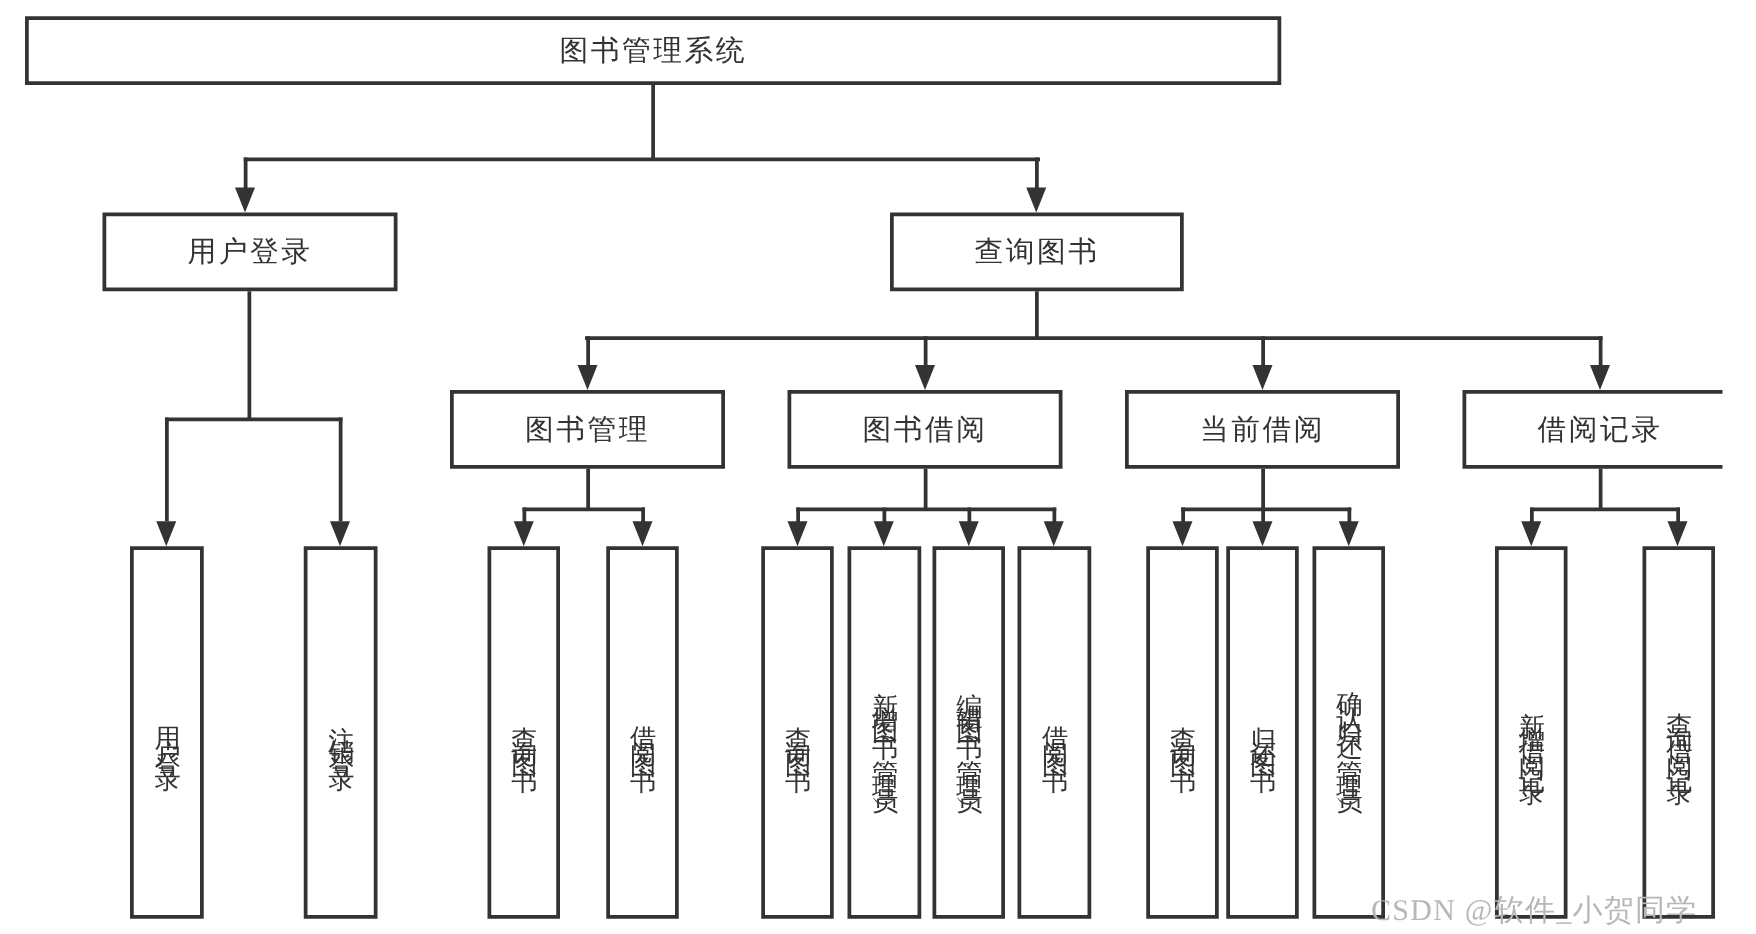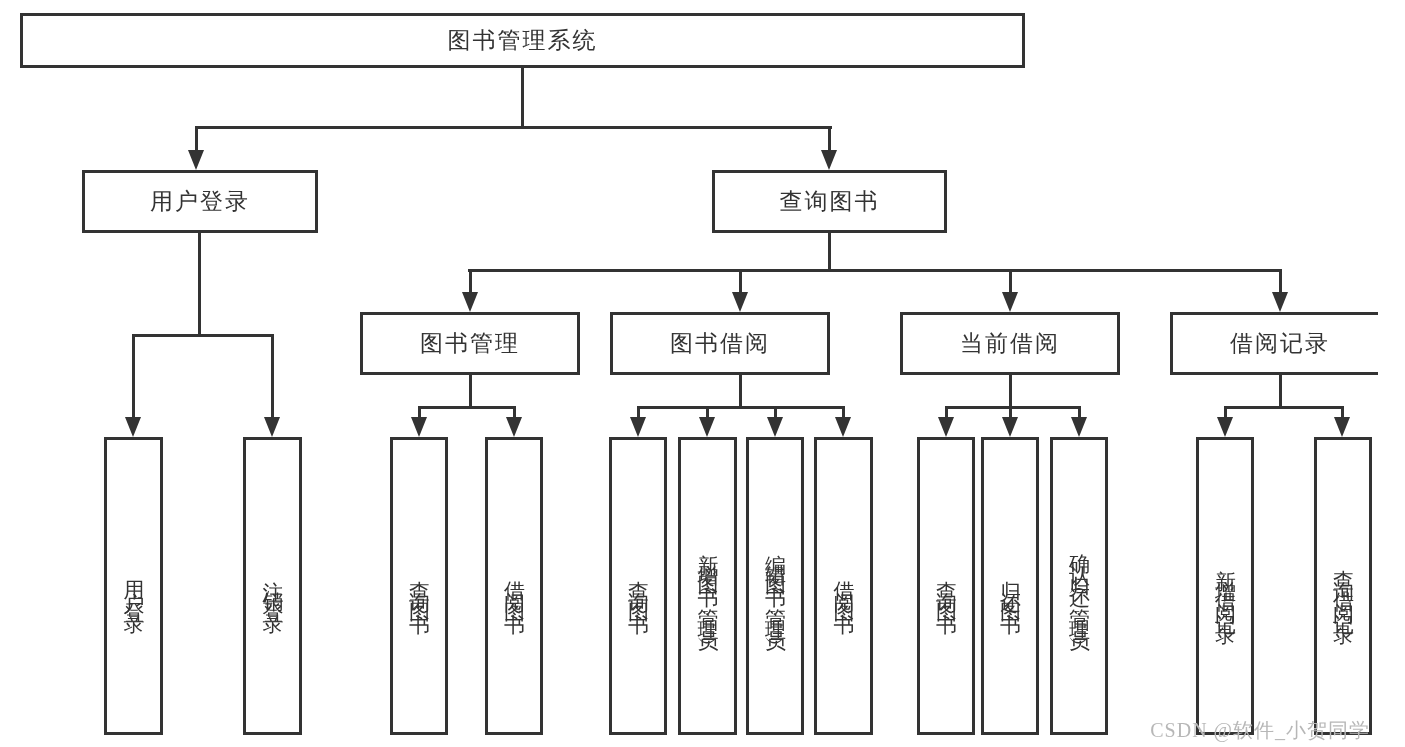--- a/index.html
+++ b/index.html
@@ -21,21 +21,21 @@
     font-size:21px; letter-spacing:11px;
     writing-mode:vertical-rl; text-orientation:mixed; line-height:1;
   }
   .ln{ position:absolute; background:var(--line); }
   .ah{
     position:absolute; width:0; height:0;
     border-left:8px solid transparent; border-right:8px solid transparent;
     border-top:20px solid var(--line);
   }
   .watermark{
-    position:absolute; right:8px; bottom:3px; font-size:20px;
+    position:absolute; right:20px; bottom:3px; font-size:24px;
     color:var(--wm); letter-spacing:1px; z-index:5; white-space:nowrap;
   }
 </style>
 </head>
 <body>
 
 <div class="stage">
 
   <div class="node h" style="left:20px;top:13px;width:1005px;height:55px;">图书管理系统</div>
 
@@ -64,21 +64,21 @@
   <div class="ln" style="left:469px;top:269px;width:3px;height:25px;"></div>
   <div class="ah" style="left:462px;top:292px;"></div>
   <div class="ln" style="left:739px;top:269px;width:3px;height:25px;"></div>
   <div class="ah" style="left:732px;top:292px;"></div>
   <div class="ln" style="left:1009px;top:269px;width:3px;height:25px;"></div>
   <div class="ah" style="left:1002px;top:292px;"></div>
   <div class="ln" style="left:1279px;top:269px;width:3px;height:25px;"></div>
   <div class="ah" style="left:1272px;top:292px;"></div>
 
   <div class="node h" style="left:360px;top:312px;width:220px;height:63px;">图书管理</div>
-  <div class="node h" style="left:610px;top:312px;width:220px;height:63px;">图书借阅</div>
+  <div class="node h" style="left:630px;top:312px;width:220px;height:63px;">图书借阅</div>
   <div class="node h" style="left:900px;top:312px;width:220px;height:63px;text-align:center;">当前借阅</div>
   <div class="node h" style="left:1170px;top:312px;width:220px;height:63px;">借阅记录</div>
 
   <div class="ln" style="left:469px;top:375px;width:3px;height:33px;"></div>
   <div class="ln" style="left:418px;top:406px;width:98px;height:3px;"></div>
   <div class="ln" style="left:418px;top:406px;width:3px;height:13px;"></div>
   <div class="ah" style="left:411px;top:417px;"></div>
   <div class="ln" style="left:513px;top:406px;width:3px;height:13px;"></div>
   <div class="ah" style="left:506px;top:417px;"></div>
 

